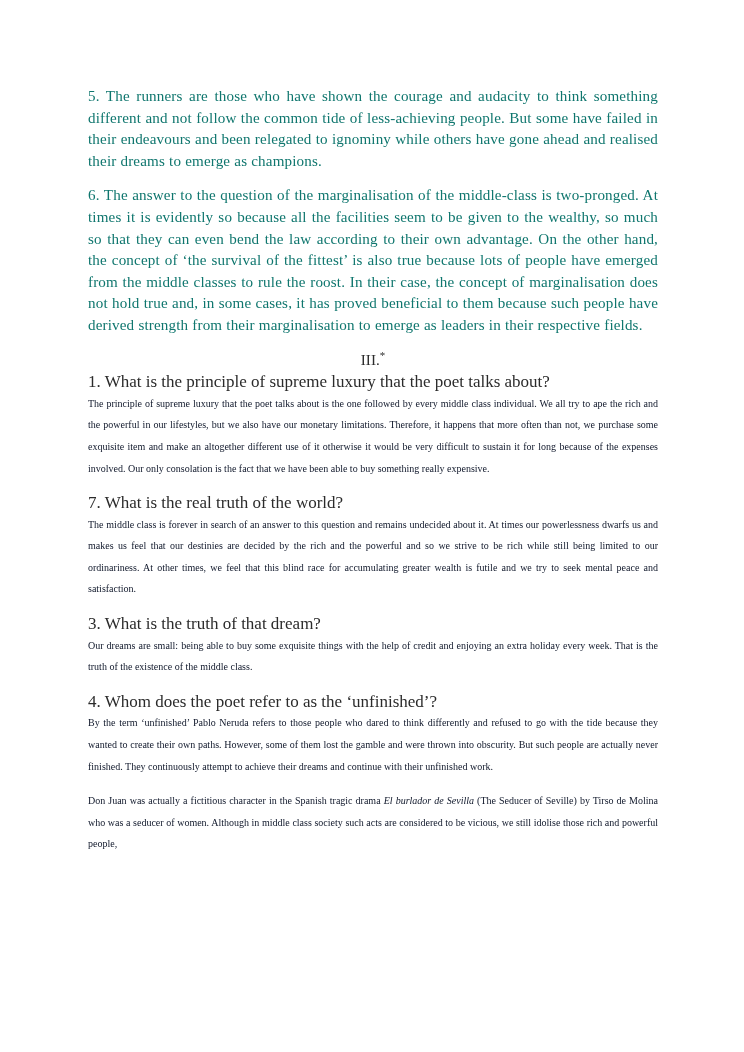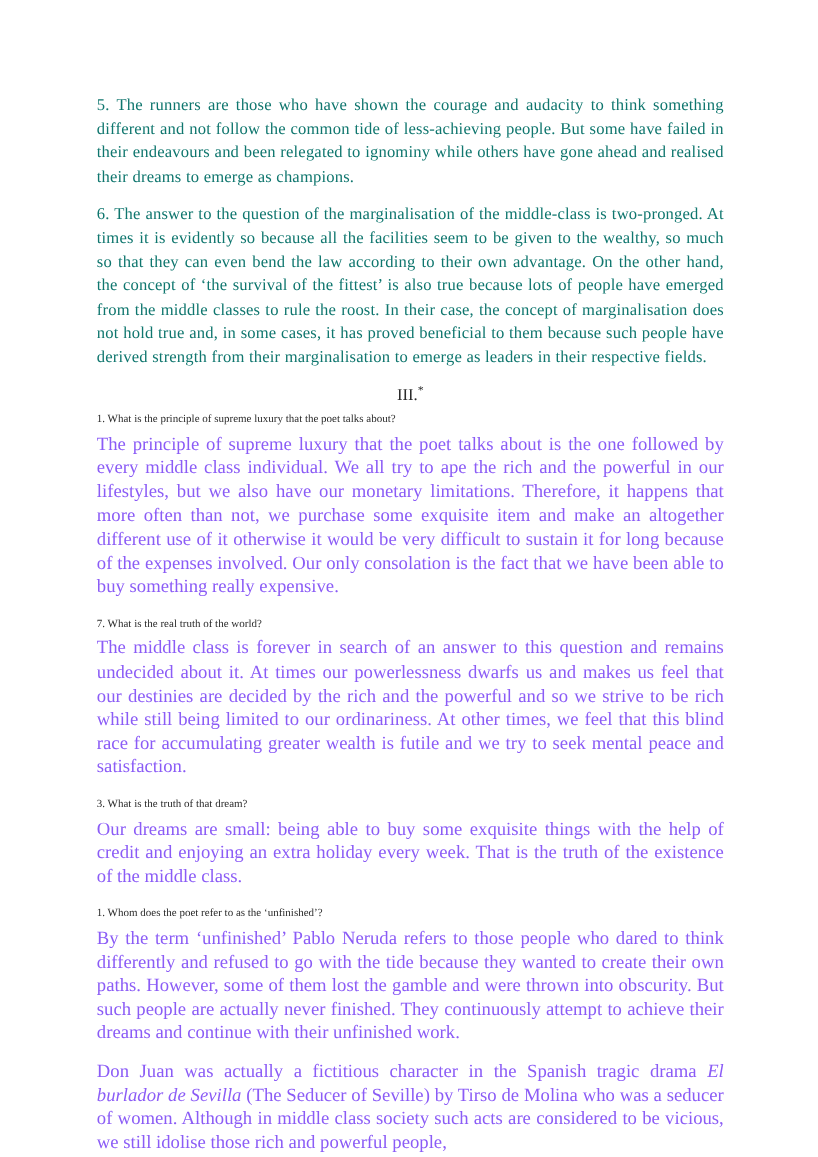--- a/index.html
+++ b/index.html
@@ -52,31 +52,31 @@
   .section-head sup {
     font-size: 0.72em;
     vertical-align: super;
     line-height: 0;
   }
   .qa {
     margin: 0 0 13px 0;
   }
   .question {
     margin: 0;
-    font-size: 10px;
+    font-size: 17px;
     line-height: 21.6px;
     color: #2b2b2b;
     text-align: left;
     font-family: Liberation Serif, serif;
   }
   .answer {
     margin: 0;
-    font-size: 17px;
+    font-size: 10px;
     line-height: 21.6px;
-    color: #8b5cf6;
+    color: #0f172a;
     text-align: justify;
     text-justify: inter-word;
   }
   .answer em {
     font-style: italic;
   }
 </style>
 </head>
 <body>
 
@@ -98,21 +98,21 @@
       <p class="question">7. What is the real truth of the world?</p>
       <p class="answer"><span>The middle class is forever in search of an answer to this question and remains undecided about it. At times our powerlessness dwarfs us and makes us feel that our destinies are decided by the rich and the powerful and so we strive to be rich while still being limited to our ordinariness. At other times, we feel that this blind race for accumulating greater wealth is futile and we try to seek mental peace and satisfaction.</span></p>
     </div>
 
     <div class="qa">
       <p class="question">3. What is the truth of that dream?</p>
       <p class="answer"><span>Our dreams are small: being able to buy some exquisite things with the help of credit and enjoying an extra holiday every week. That is the truth of the existence of the middle class.</span></p>
     </div>
 
     <div class="qa">
-      <p class="question">1. Whom does the poet refer to as the ‘unfinished’?</p>
+      <p class="question">4. Whom does the poet refer to as the ‘unfinished’?</p>
       <p class="answer"><span>By the term ‘unfinished’ Pablo Neruda refers to those people who dared to think differently and refused to go with the tide because they wanted to create their own paths. However, some of them lost the gamble and were thrown into obscurity. But such people are actually never finished. They continuously attempt to achieve their dreams and continue with their unfinished work.</span></p>
     </div>
 
     <div class="qa">
       <p class="answer justify-last"><span>Don Juan was actually a fictitious character in the Spanish tragic drama </span><em>El burlador de Sevilla</em><span> (The Seducer of Seville) by Tirso de Molina who was a seducer of women. Although in middle class society such acts are considered to be vicious, we still idolise those rich and powerful people,</span></p>
     </div>
 
   </div>
 </div>
 

